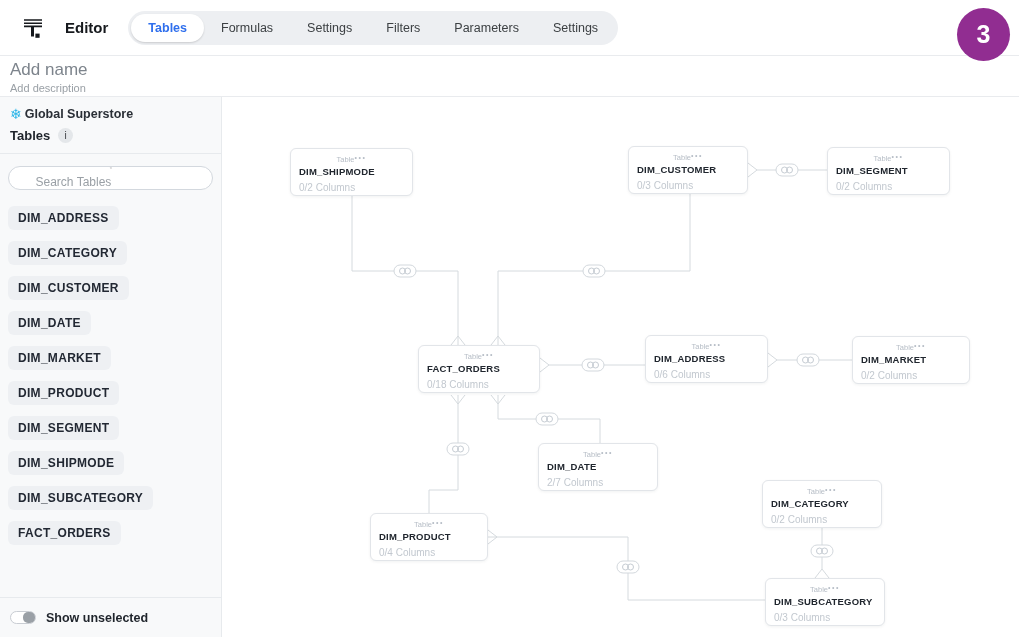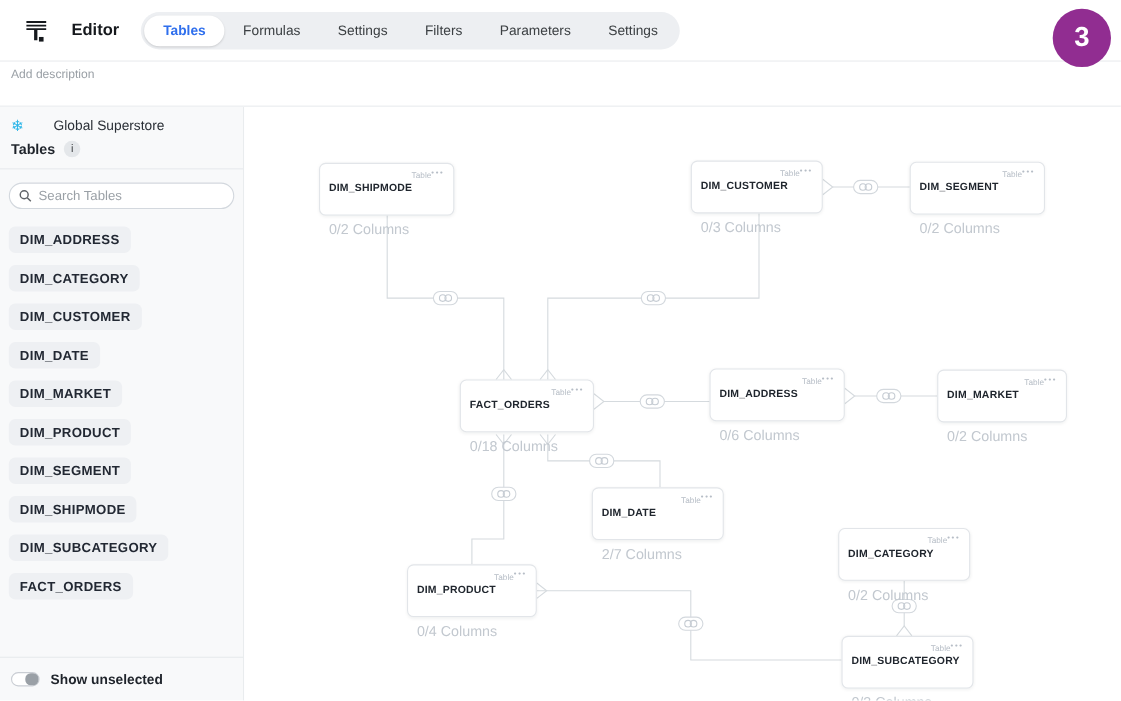--- a/index.html
+++ b/index.html
@@ -25,28 +25,28 @@
   .subheader { position:absolute; top:56px; left:0; right:0; height:41px; background:#fff;
     border-bottom:1px solid #e9ebee; padding:4px 0 0 10px; z-index:1; }
   .add-name { font-size:17px; color:#7d848c; cursor:text; }
   .add-desc { font-size:11px; color:#9aa0a6; margin-top:2px; cursor:text; }
 
   
   .sidebar { position:absolute; top:97px; left:0; bottom:0; width:222px;
     background:#f8f9fa; border-right:1px solid #e7eaed; }
   .source-row { display:flex; align-items:center; gap:3px; padding:10px 10px 0 10px; }
   .snowflake { color:#29b5e8; font-size:14px; line-height:1; }
-  .source-name { font-size:12.5px; color:#2a2f36; font-weight:400;margin-left:24px; }
+  .source-name { font-size:12.5px; color:#2a2f36; font-weight:700; }
   .tables-row { display:flex; align-items:center; gap:8px; padding:7px 10px 10px 10px;
     border-bottom:1px solid #e7eaed; }
   .tables-title { font-size:13px; font-weight:700; color:#1f242b; }
   .info-badge { width:15px; height:15px; border-radius:50%; background:#e4e7ea; color:#3c4043;
     font-size:10px; display:flex; align-items:center; justify-content:center; cursor:pointer; }
   .search-box { margin:12px 8px 14px 8px; height:24px; background:#fff; border:1px solid #d3d8de;
-    border-radius:12px; display:flex; align-items:center; padding:0 8px; gap:6px; }
+    border-radius:12px; display:flex; align-items:center; padding:0 8px; gap:6px;flex-direction:column; }
   .search-input { border:none; outline:none; background:transparent; font-size:12px; color:#3c4043;
     width:150px; font-family:"Liberation Sans",sans-serif; }
   .search-input::placeholder { color:#9aa0a6; }
   .chips { padding:2px 8px; }
   .chip { display:table; background:#eef0f3; border-radius:6px; padding:5px 10px;
     font-size:12px; font-weight:700; color:#222833; letter-spacing:.3px; margin-bottom:11px; cursor:pointer; }
   .sidebar-footer { position:absolute; left:0; right:0; bottom:0; height:40px; border-top:1px solid #e7eaed;
     display:flex; align-items:center; gap:10px; padding:0 10px; }
   .toggle { width:26px; height:13px; border-radius:7px; background:#fff; border:1.5px solid #c9cdd3;
     position:relative; cursor:pointer; flex:0 0 auto; }
@@ -55,25 +55,25 @@
   .toggle-label { font-size:12.5px; font-weight:600; color:#1f242b; }
 
   
   .canvas { position:absolute; top:97px; left:222px; right:0; bottom:0; background:#fff; }
   .edges { position:absolute; top:0; left:0; }
   .edges path { stroke:#d5dade; stroke-width:1; fill:none; }
   .pill rect { fill:#fff; stroke:#d3d8dd; stroke-width:1; }
   .pill circle { fill:none; stroke:#c6ccd3; stroke-width:1; }
   .node { position:absolute; width:122px; height:48px; background:#fff; border:1px solid #e2e5e9;
     border-radius:6px; padding:6px 8px 5px 8px; box-shadow:0 1px 3px rgba(20,30,40,.06); cursor:pointer; }
-  .node-top { display:flex; justify-content:flex-end; align-items:flex-start; }
+  .node-top { display:flex; justify-content:center; align-items:flex-start; }
   .node-type { font-size:7.5px; color:#b6bdc6; }
   .node-menu { font-size:7px; letter-spacing:1.5px; color:#b6bdc6; cursor:pointer; line-height:5px; }
   .node-name { font-size:9.5px; font-weight:700; color:#20262e; margin-top:2px; letter-spacing:.2px; }
-  .node-count { font-size:13px; color:#c2c8cf; margin-top:24px; }
+  .node-count { font-size:10px; color:#c2c8cf; margin-top:5px; }
 </style>
 </head>
 <body>
 
 <div id="app">
 
   <header class="topbar">
     <div class="logo">
       <svg width="22" height="22" viewBox="0 0 22 22">
         <path d="M2 3 H20 M2 6.2 H20 M2 9.4 H20" stroke="#16191d" stroke-width="1.6"></path>
@@ -88,20 +88,21 @@
         <button class="tab">Settings</button>
         <button class="tab">Filters</button>
         <button class="tab">Parameters</button>
         <button class="tab">Settings</button>
       </nav>
   </header>
 
   <div class="step-badge">3</div>
 
   <div class="subheader">
+    <div class="add-name">Add name</div>
     <div class="add-desc">Add description</div>
   </div>
 
   <aside class="sidebar">
     <div class="source-row">
       <span class="snowflake">❄</span>
       <span class="source-name">Global Superstore</span>
     </div>
     <div class="tables-row">
       <span class="tables-title">Tables</span>

